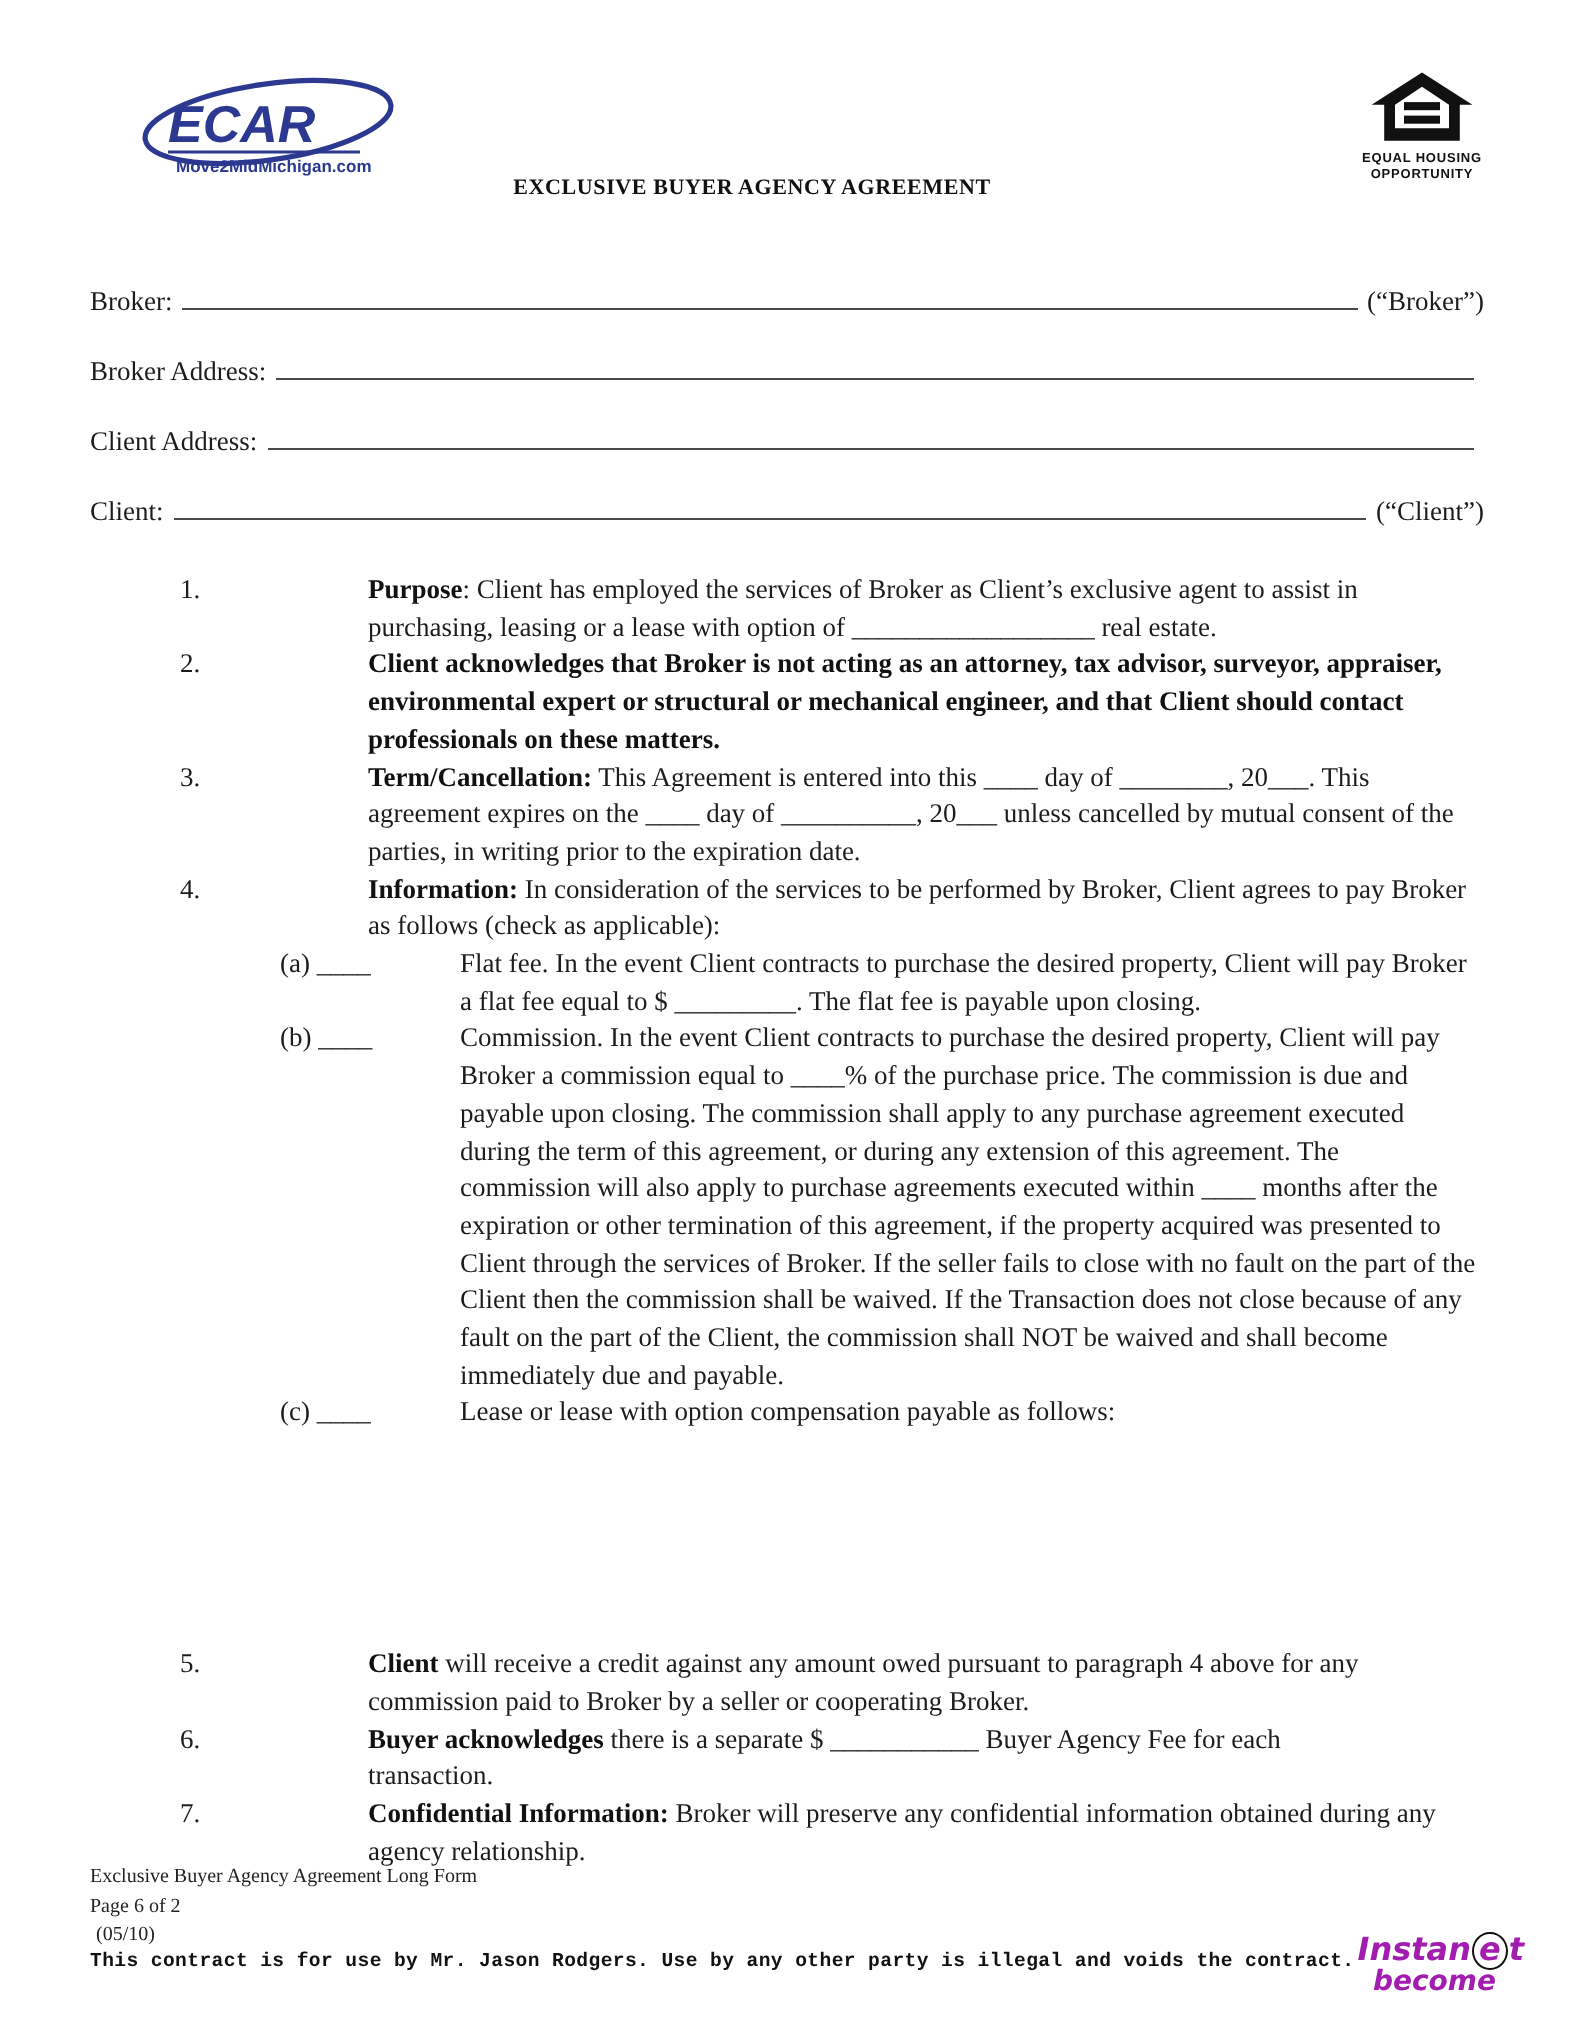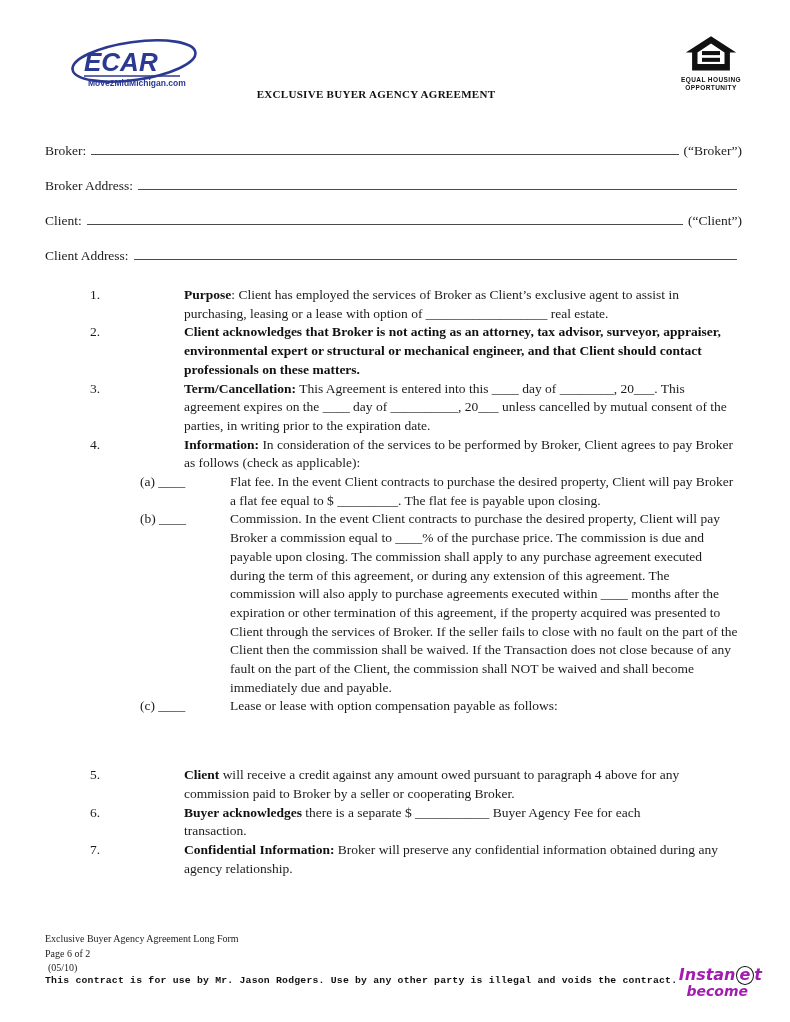--- a/index.html
+++ b/index.html
@@ -31,21 +31,21 @@
   .field-suffix { white-space:nowrap; }
 
   
   .list { position:absolute; top:286px; left:90px; width:648px; font-size:13.5px; line-height:18.7px; }
   .item { display:flex; }
   .item-num { width:50px; flex:none; }
   .item-text { flex:1;margin-left:44px; }
   .sub { display:flex; margin-left:50px; }
   .sub-label { width:90px; flex:none; }
   .sub-text { flex:1; }
-  .gap-after { margin-bottom:50px; }
+  .gap-after { margin-bottom:107px; }
   .narrow { max-width:505px; }
   b { color:#111; }
 
   
   .footer { position:absolute; left:45px; top:932px; font-size:10px; line-height:14.5px; color:#222; }
   .footer-rev { padding-left:3px; }
   .notice {
     position:absolute; left:45px; top:975px;
     font-family:"Liberation Mono", "DejaVu Sans Mono", monospace;
     font-weight:bold; font-size:9.8px; letter-spacing:0.2px; color:#111;
@@ -87,28 +87,28 @@
     <span class="field-label">Broker:</span>
     <span class="field-line"></span>
     <span class="field-suffix">(“Broker”)</span>
   </div>
   <div class="field-row">
     <span class="field-label">Broker Address:</span>
     <span class="field-line"></span>
     <span class="field-suffix"></span>
   </div>
   <div class="field-row">
+    <span class="field-label">Client Address:</span>
+    <span class="field-line"></span>
+    <span class="field-suffix"></span>
+  </div>
+  <div class="field-row">
     <span class="field-label">Client:</span>
     <span class="field-line"></span>
     <span class="field-suffix">(“Client”)</span>
-  </div>
-  <div class="field-row">
-    <span class="field-label">Client Address:</span>
-    <span class="field-line"></span>
-    <span class="field-suffix"></span>
   </div>
 </div>
 
 <div class="list">
 
   <div class="item">
     <span class="item-num">1.</span>
     <span class="item-text"><b>Purpose</b><span>: Client has employed the services of Broker as Client’s exclusive agent to assist in purchasing, leasing or a lease with option of __________________ real estate.</span></span>
   </div>
 

